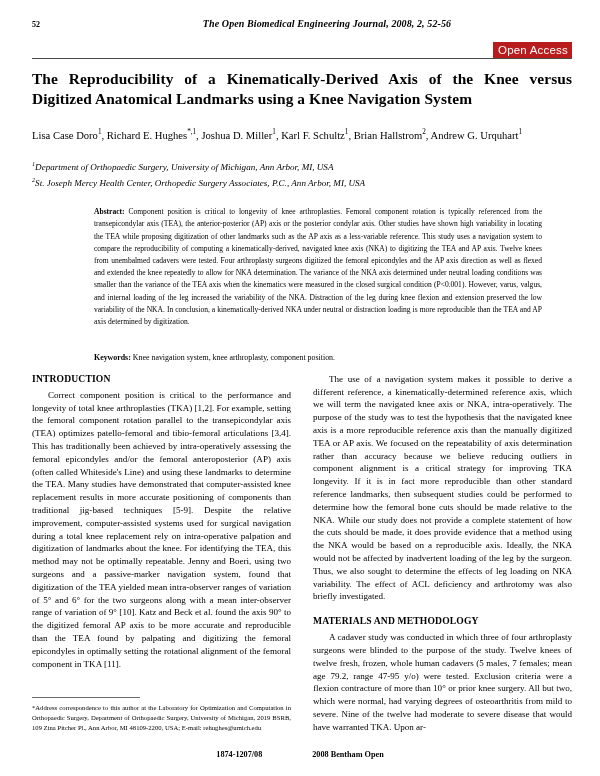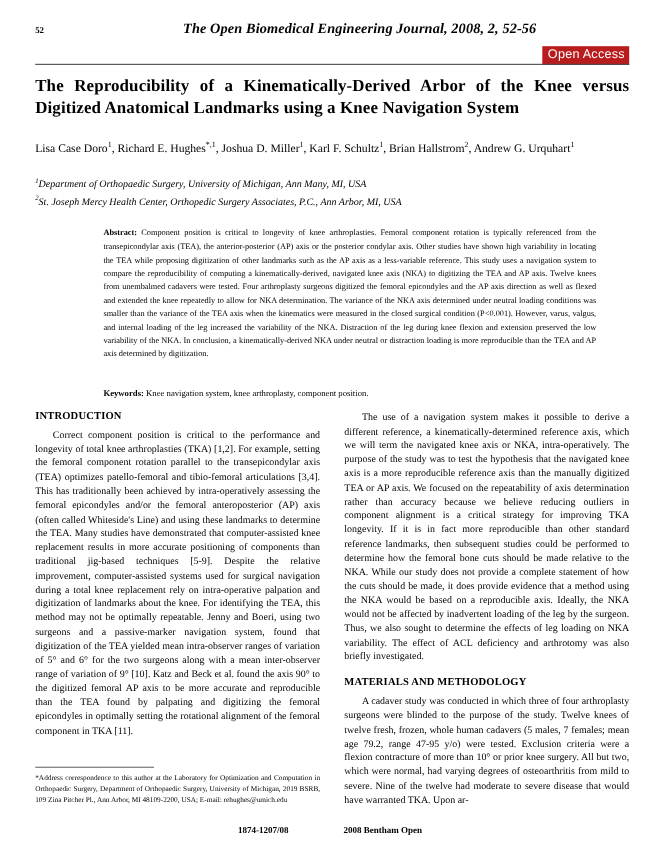--- a/index.html
+++ b/index.html
@@ -34,21 +34,21 @@
     font-family: "Liberation Serif", serif;
     font-weight: bold;
     font-size: 8px;
     width: 120px;
   }
   .runhead-journal {
     flex: 1;
     text-align: center;
     font-style: italic;
     font-weight: bold;
-    font-size: 13px;
+    font-size: 10px;
     letter-spacing: .1px;
     margin-right: 70px;
   }
 
   
   .oa-row {
     position: relative;
     height: 16px;
     margin-top: 10px;
   }
@@ -187,28 +187,28 @@
   <div class="runhead">
     <div class="runhead-page">52</div>
     <div class="runhead-journal">The Open Biomedical Engineering Journal, 2008, 2, 52-56</div>
   </div>
 
   <div class="oa-row">
     <span class="oa-badge">Open Access</span>
     <hr class="rule">
   </div>
 
-  <h1 class="title">The Reproducibility of a Kinematically-Derived Arbor of the Knee versus Digitized Anatomical Landmarks using a Knee Navigation System</h1>
+  <h1 class="title">The Reproducibility of a Kinematically-Derived Axis of the Knee versus Digitized Anatomical Landmarks using a Knee Navigation System</h1>
 
   <div class="authors">
     <span id="authors-html">Lisa Case Doro<sup>1</sup>, Richard E. Hughes<sup>*,1</sup>, Joshua D. Miller<sup>1</sup>, Karl F. Schultz<sup>1</sup>, Brian Hallstrom<sup>2</sup>, Andrew G. Urquhart<sup>1</sup></span>
   </div>
 
   <div class="affils">
-    <div><sup>1</sup><span>Department of Orthopaedic Surgery, University of Michigan, Ann Many, MI, USA</span></div>
+    <div><sup>1</sup><span>Department of Orthopaedic Surgery, University of Michigan, Ann Arbor, MI, USA</span></div>
     <div><sup>2</sup><span>St. Joseph Mercy Health Center, Orthopedic Surgery Associates, P.C., Ann Arbor, MI, USA</span></div>
   </div>
 
   <div class="abstract-wrap">
     <p class="abstract"><b>Abstract:</b> <span>Component position is critical to longevity of knee arthroplasties. Femoral component rotation is typically referenced from the transepicondylar axis (TEA), the anterior-posterior (AP) axis or the posterior condylar axis. Other studies have shown high variability in locating the TEA while proposing digitization of other landmarks such as the AP axis as a less-variable reference. This study uses a navigation system to compare the reproducibility of computing a kinematically-derived, navigated knee axis (NKA) to digitizing the TEA and AP axis. Twelve knees from unembalmed cadavers were tested. Four arthroplasty surgeons digitized the femoral epicondyles and the AP axis direction as well as flexed and extended the knee repeatedly to allow for NKA determination. The variance of the NKA axis determined under neutral loading conditions was smaller than the variance of the TEA axis when the kinematics were measured in the closed surgical condition (P&lt;0.001). However, varus, valgus, and internal loading of the leg increased the variability of the NKA. Distraction of the leg during knee flexion and extension preserved the low variability of the NKA. In conclusion, a kinematically-derived NKA under neutral or distraction loading is more reproducible than the TEA and AP axis determined by digitization.</span></p>
     <p class="keywords"><b>Keywords:</b> <span>Knee navigation system, knee arthroplasty, component position.</span></p>
   </div>
 
   <div class="columns">
 

